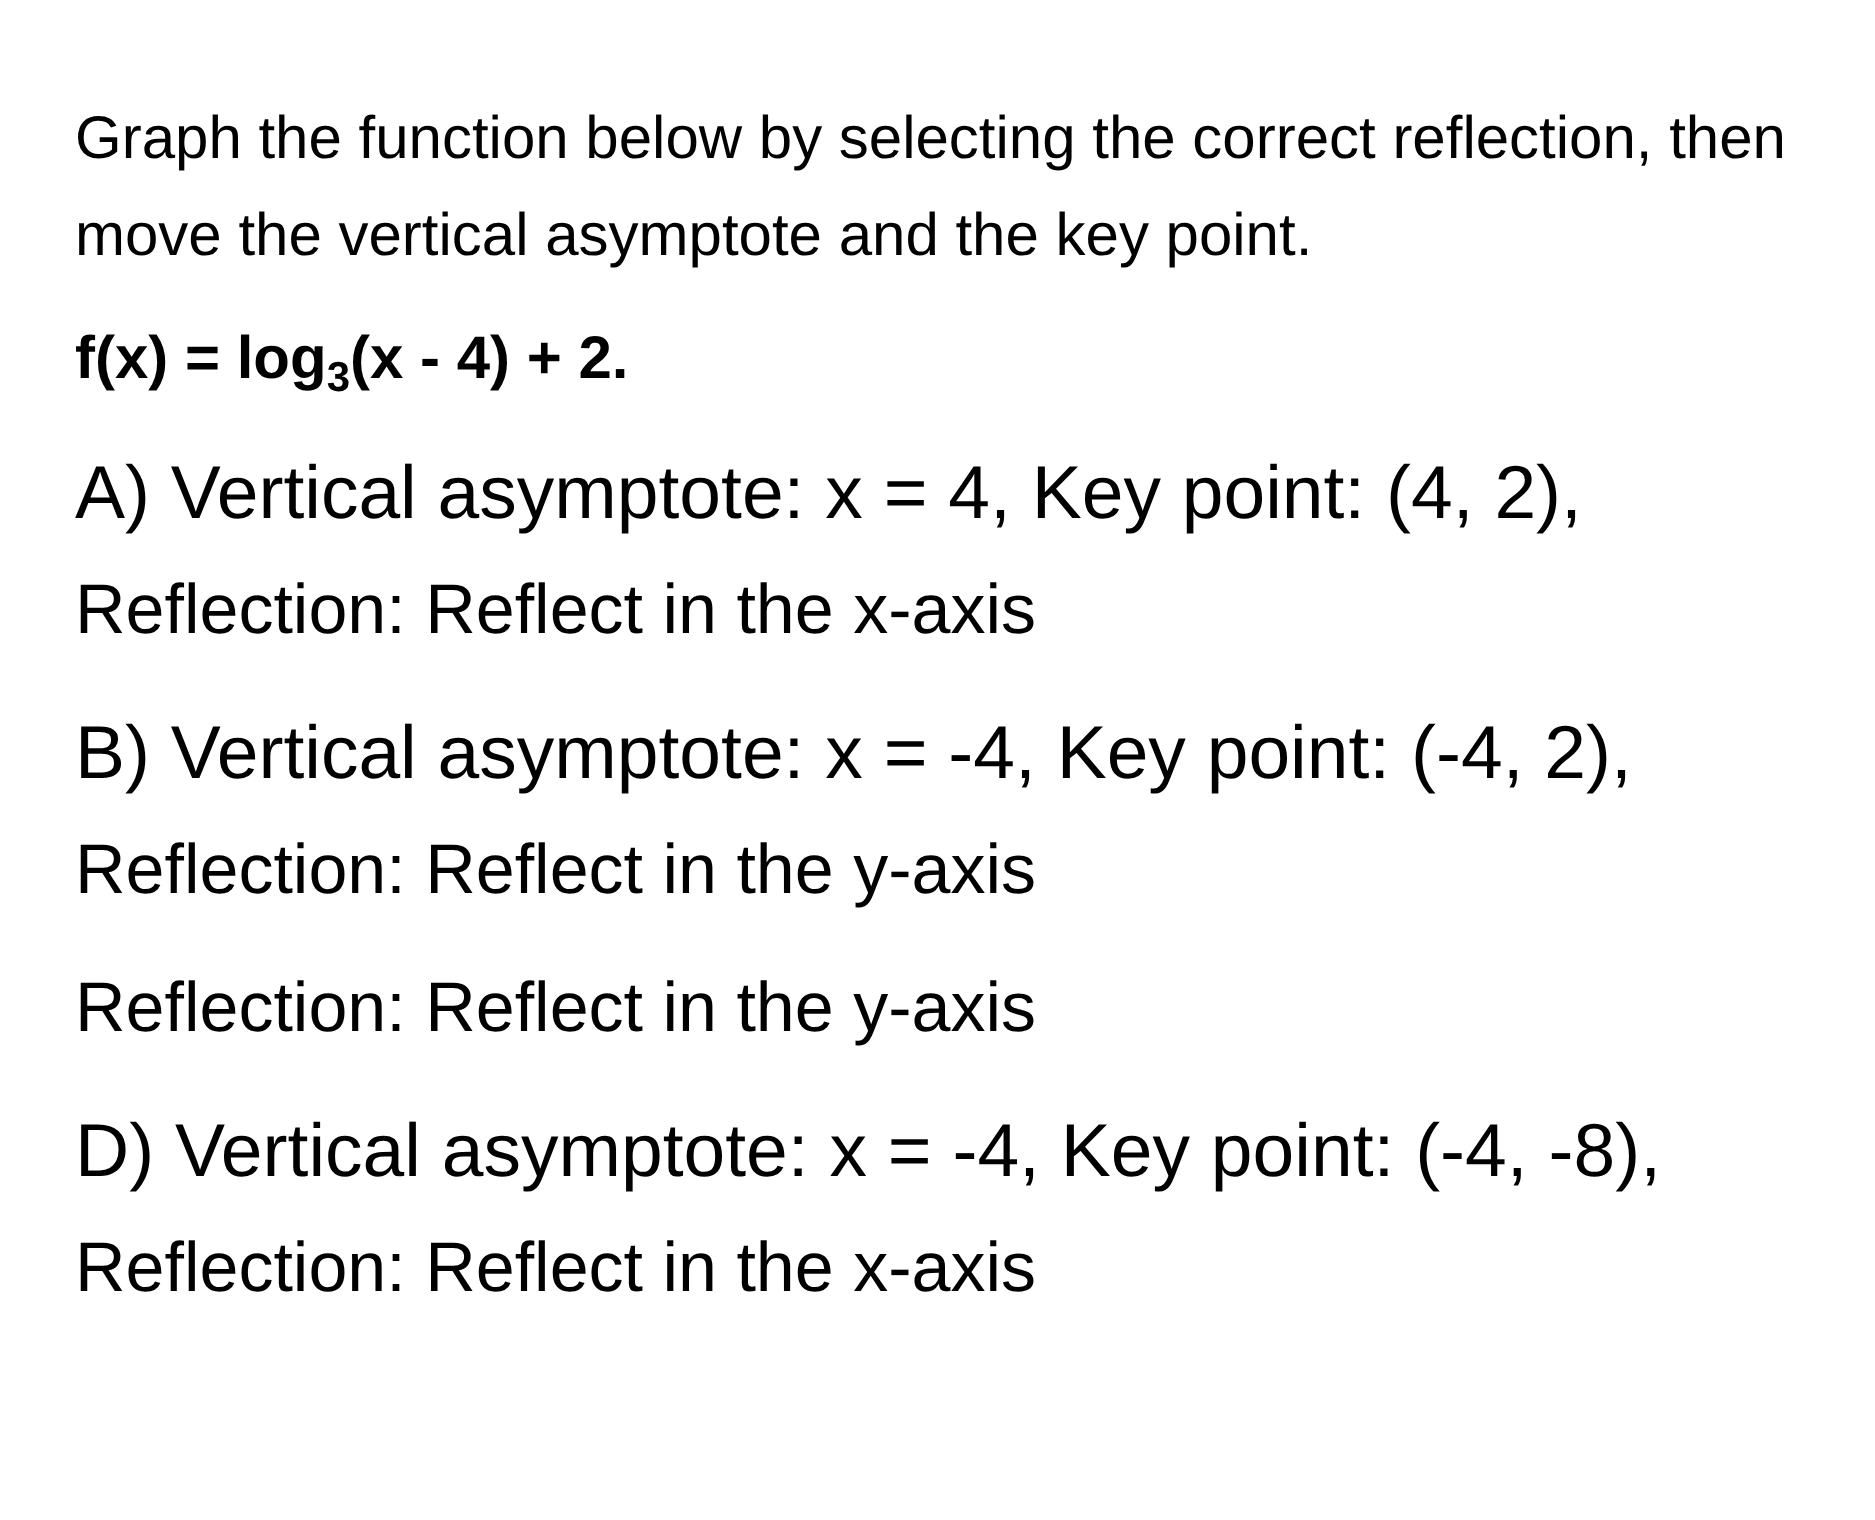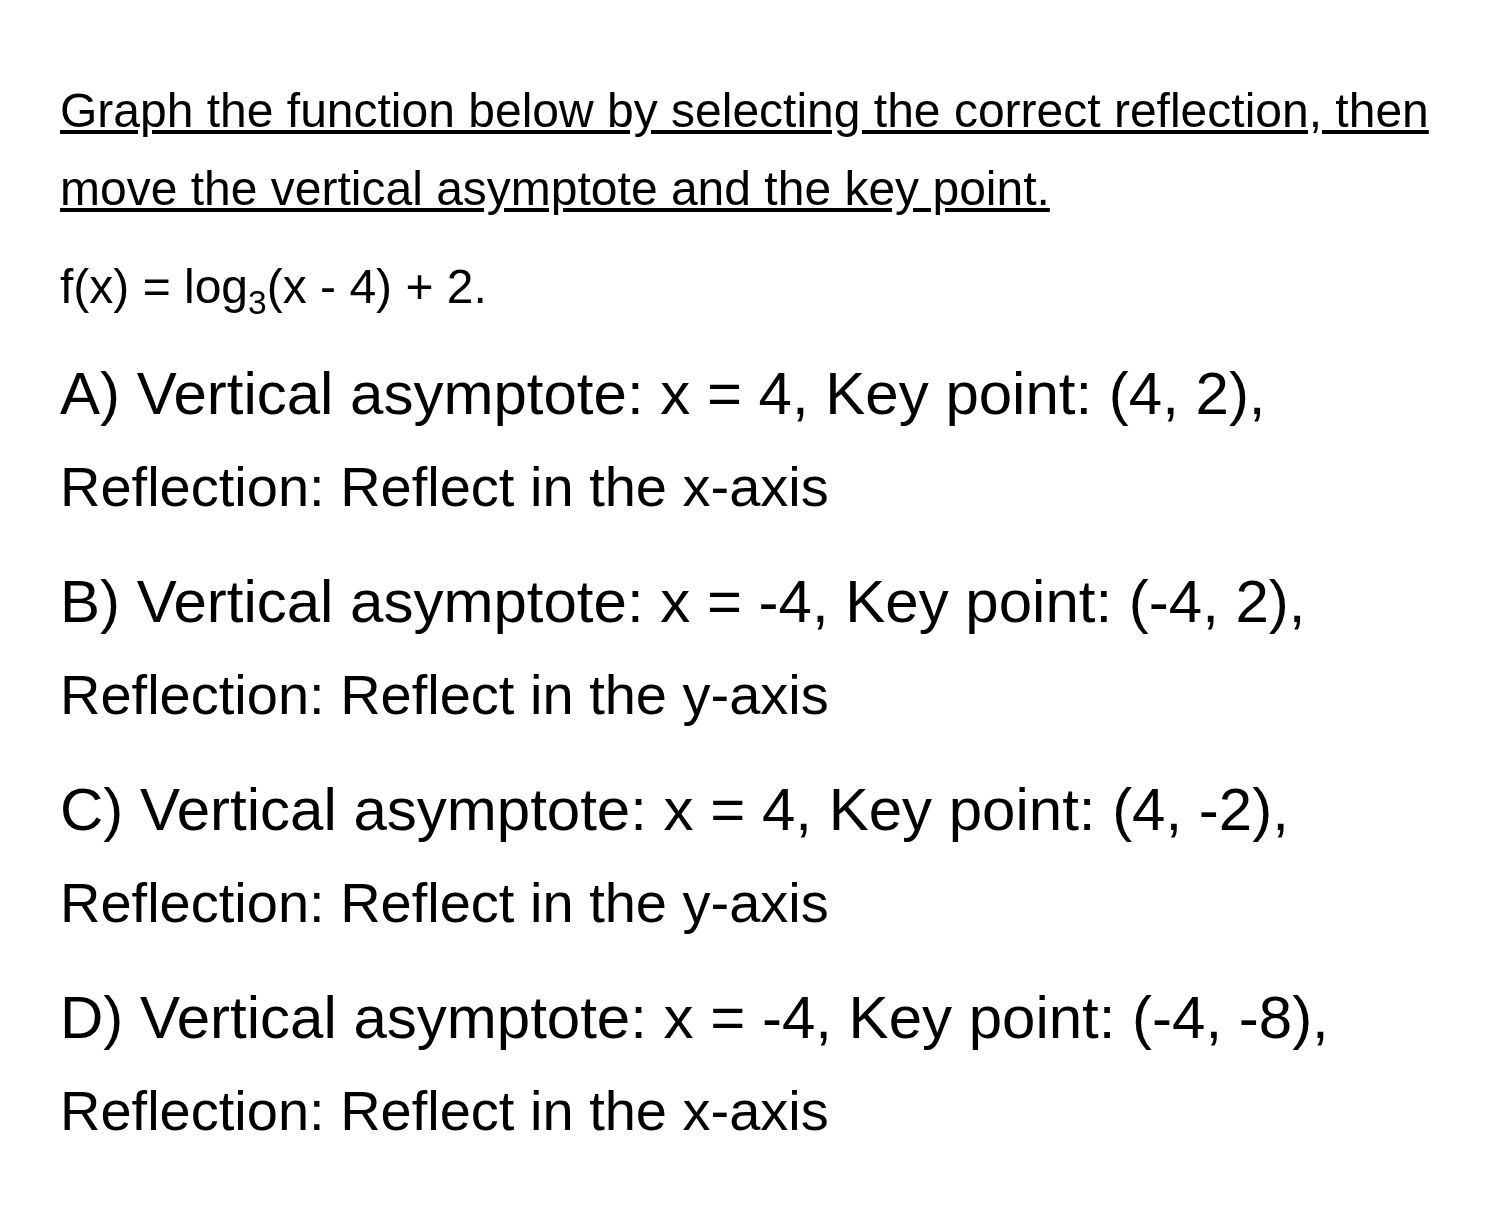--- a/index.html
+++ b/index.html
@@ -12,26 +12,26 @@
   }
   .page {
     padding: 72px 60px 60px 60px;
     width: 100%;
     height: 100%;
   }
   .prompt {
     font-size: 48px;
     line-height: 1.62;
     margin-bottom: 20px;
-    text-decoration: underline;
   }
   .formula {
     font-size: 48px;
     line-height: 1.62;
     margin-bottom: 20px;
+    font-weight: bold;
   }
   .sub {
     font-size: 0.7em;
     vertical-align: sub;
     line-height: 0;
   }
   .option {
     font-size: 60px;
     line-height: 1.62;
   }
@@ -46,17 +46,16 @@
 
 <div class="page">
   <p class="prompt">Graph the function below by selecting the correct reflection, then move the vertical asymptote and the key point.</p>
   <p class="formula">
     <span>f(x) = log</span><span class="sub">3</span><span>(x - 4) + 2.</span>
   </p>
   <p class="option">A) Vertical asymptote: x = 4, Key point: (4, 2),</p>
   <p class="line2">Reflection: Reflect in the x-axis</p>
   <p class="option">B) Vertical asymptote: x = -4, Key point: (-4, 2),</p>
   <p class="line2">Reflection: Reflect in the y-axis</p>
-  <p class="option">C) Vertical asymptote: x = 4, Key point: (4, -2),</p>
   <p class="line2">Reflection: Reflect in the y-axis</p>
   <p class="option">D) Vertical asymptote: x = -4, Key point: (-4, -8),</p>
   <p class="line2">Reflection: Reflect in the x-axis</p>
 </div>
 
 </body></html>

